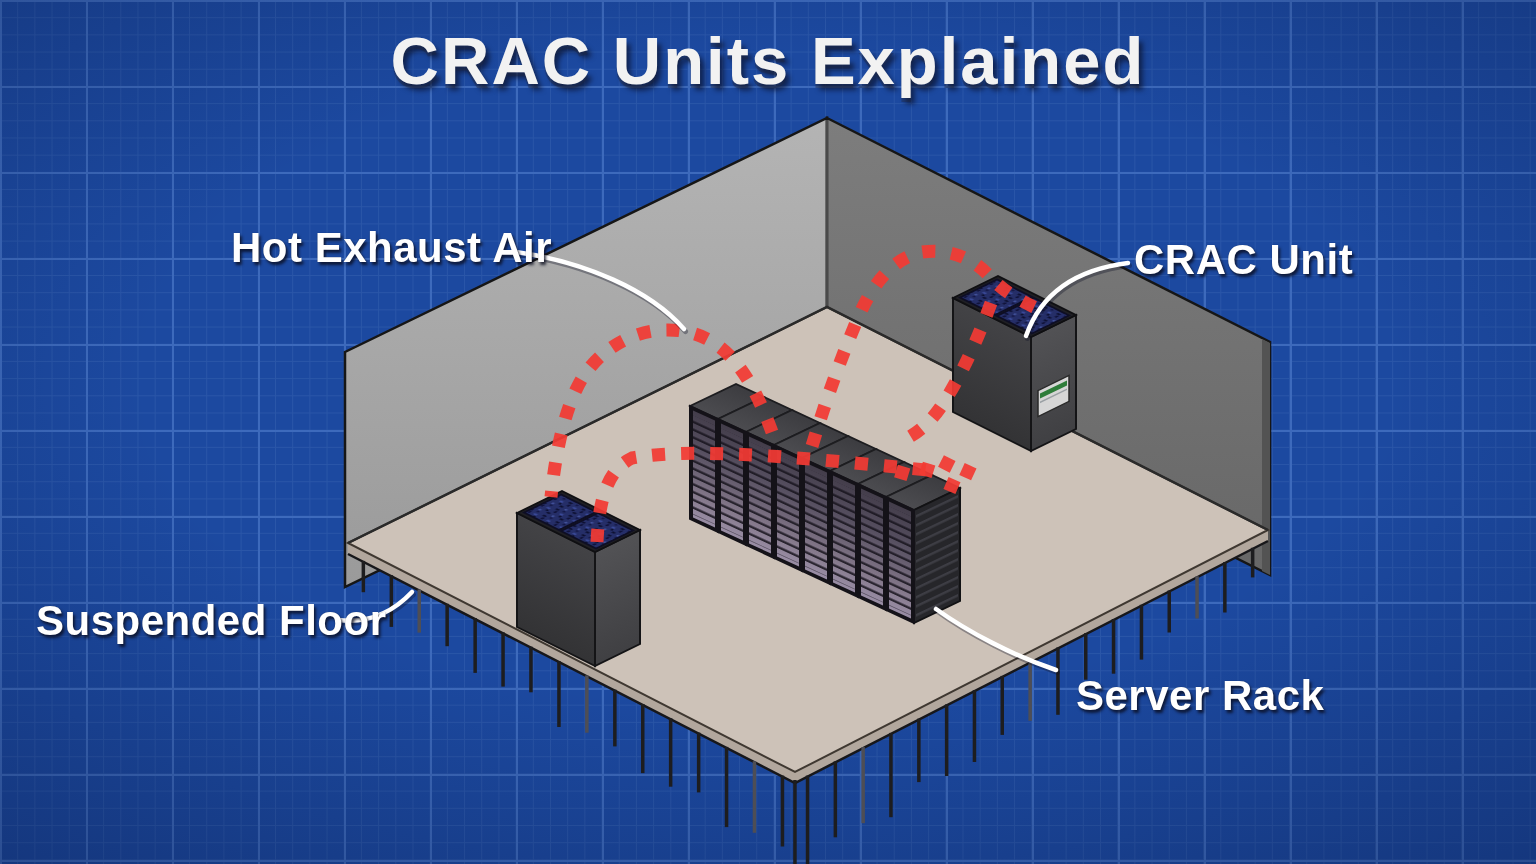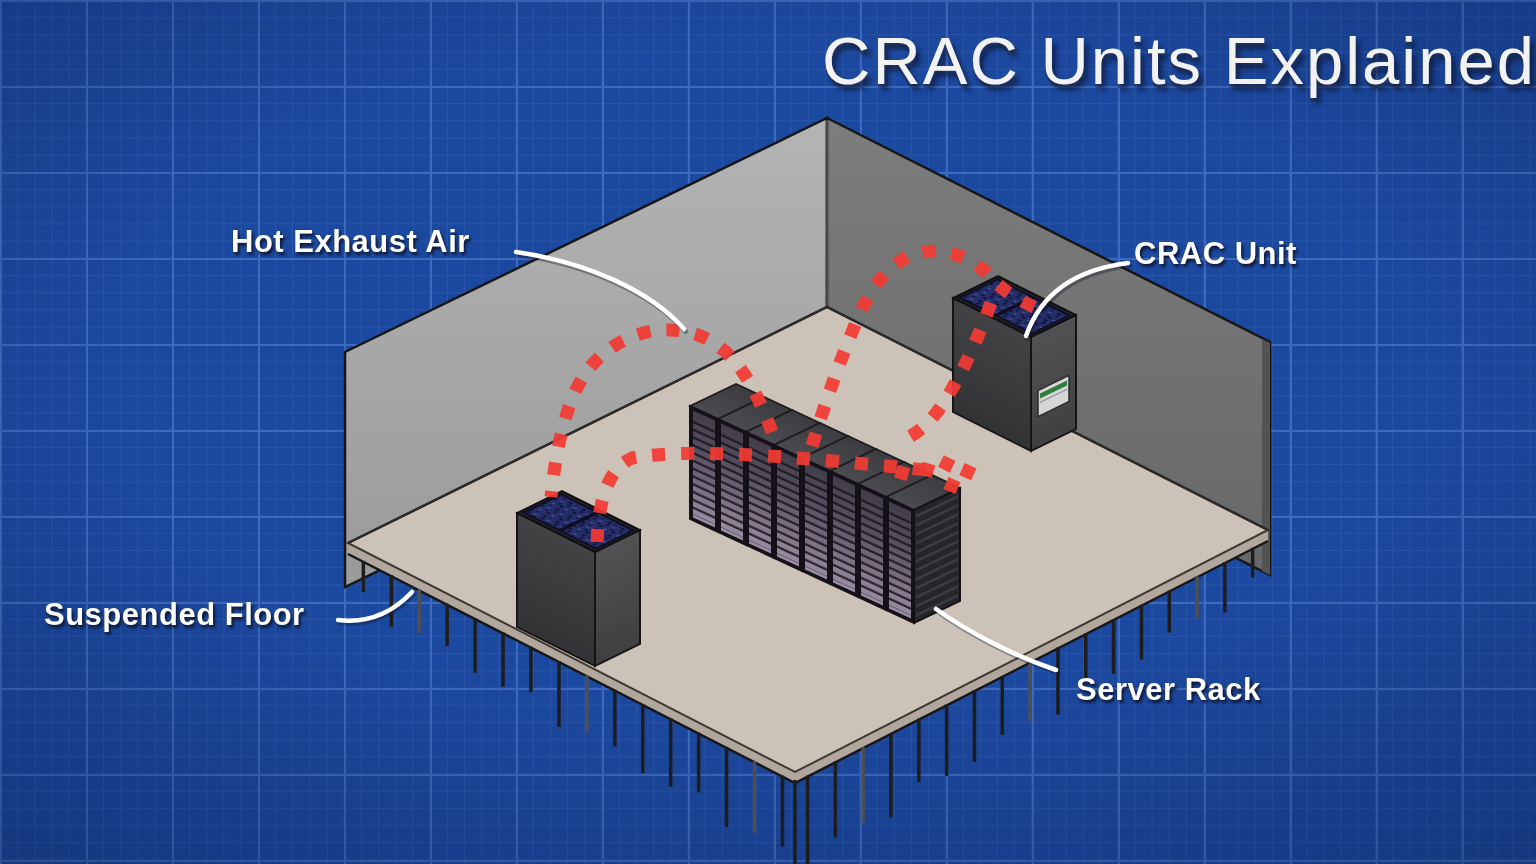--- a/index.html
+++ b/index.html
@@ -12,31 +12,31 @@
       linear-gradient(var(--grid-minor,#2a56a8) 1px, transparent 1px),
       linear-gradient(90deg, var(--grid-minor,#2a56a8) 1px, transparent 1px);
     background-size:86px 86px,86px 86px,17.2px 17.2px,17.2px 17.2px;
     font-family:"Liberation Sans", sans-serif;
   }
   .vignette{position:absolute;inset:0;z-index:1;pointer-events:none;
     background:radial-gradient(ellipse 78% 72% at 50% 44%, rgba(0,0,0,0) 52%, rgba(4,14,48,.30) 100%);}
   #scene{position:absolute;inset:0;z-index:2;}
   .label{
     position:absolute;z-index:3;color:var(--callout-white,#fff);
-    font-weight:700;font-size:31px;letter-spacing:.5px;white-space:nowrap;
+    font-weight:700;font-size:42px;letter-spacing:.5px;white-space:nowrap;
     text-shadow:2px 3px 3px rgba(10,12,30,.8), 0 0 1px rgba(0,0,0,.45);
   }
   #title{
-    position:absolute;z-index:3;left:0;top:22px;width:100%;text-align:right;
-    color:#f2f2f2;font-weight:400;font-size:67px;letter-spacing:2px;
+    position:absolute;z-index:3;left:0;top:22px;width:100%;text-align:center;
+    color:#f2f2f2;font-weight:700;font-size:67px;letter-spacing:2px;
     text-shadow:0 4px 0 rgba(35,38,55,.35), 4px 6px 5px rgba(8,10,28,.6);
   }
   #lbl-hot{left:231px;top:224px;}
   #lbl-crac{left:1134px;top:236px;text-align:right;}
-  #lbl-floor{left:44px;top:597px;}
+  #lbl-floor{left:36px;top:597px;}
   #lbl-rack{left:1076px;top:672px;}
   .wallL{fill:url(#wallLGrad);stroke:#161616;stroke-width:2.5;}
   .wallR{fill:url(#wallRGrad);stroke:#161616;stroke-width:2.5;}
   .floorTop{fill:var(--floor-top,#cdc2b8);stroke:#3f3831;stroke-width:2;}
   .slab{fill:var(--floor-edge,#b2a79d);}
   .leg{fill:var(--leg-dark,#1d1d1f);}
   .legLight{fill:#4e4e55;}
   .hot{fill:none;stroke:var(--hot-air-red,#f23b33);stroke-width:13;
        stroke-dasharray:13 16;stroke-linecap:butt;opacity:.93;}
   .callout{fill:none;stroke:var(--callout-white,#fff);stroke-width:4.5;stroke-linecap:round;}

